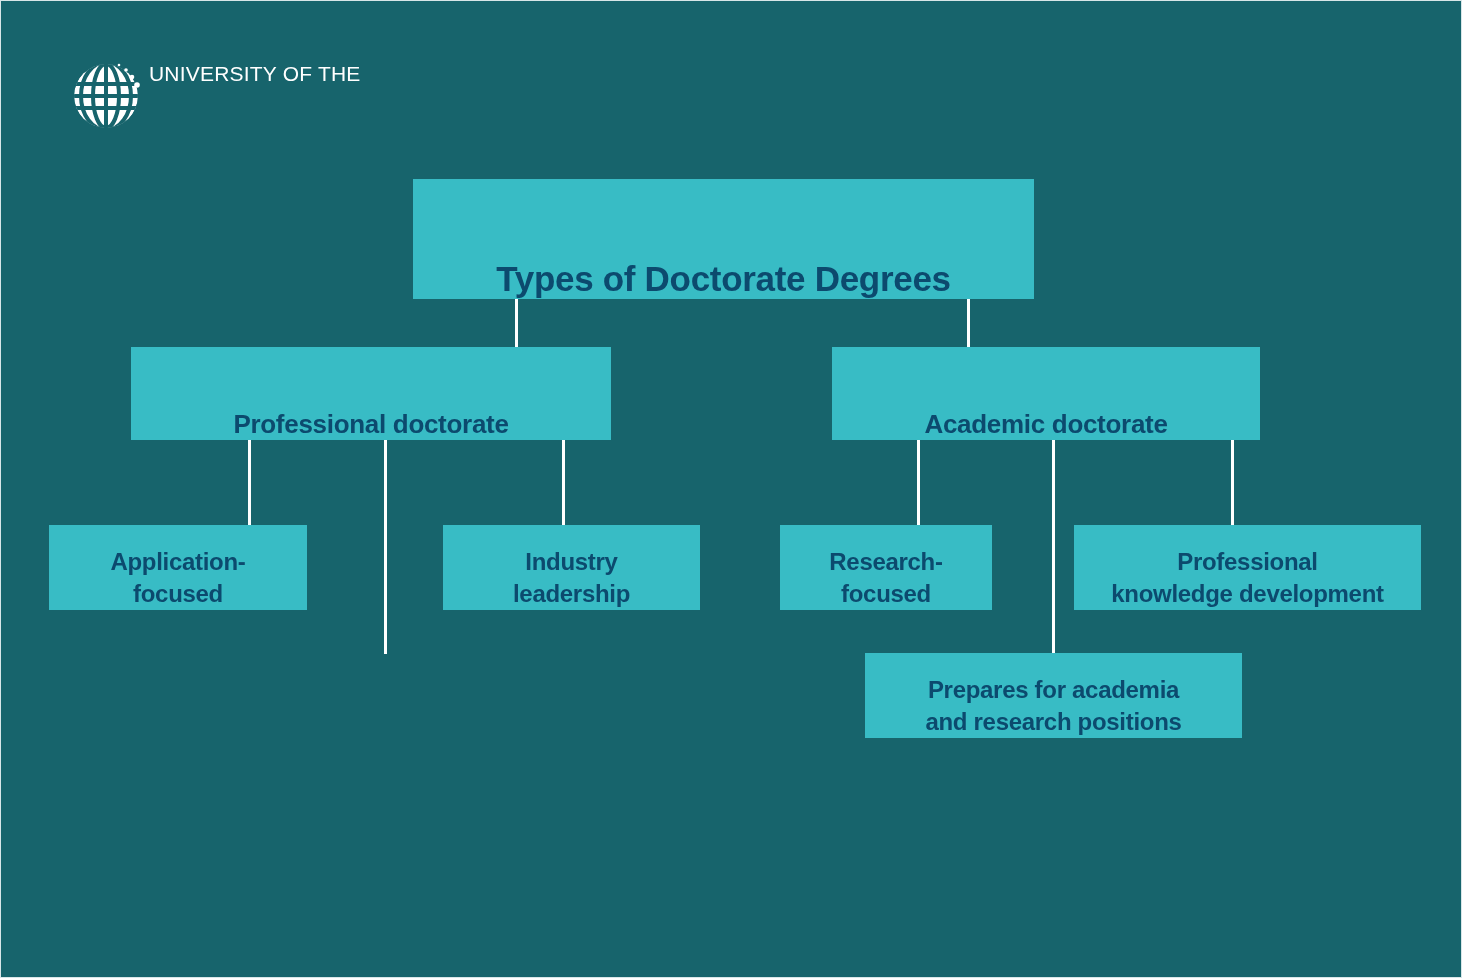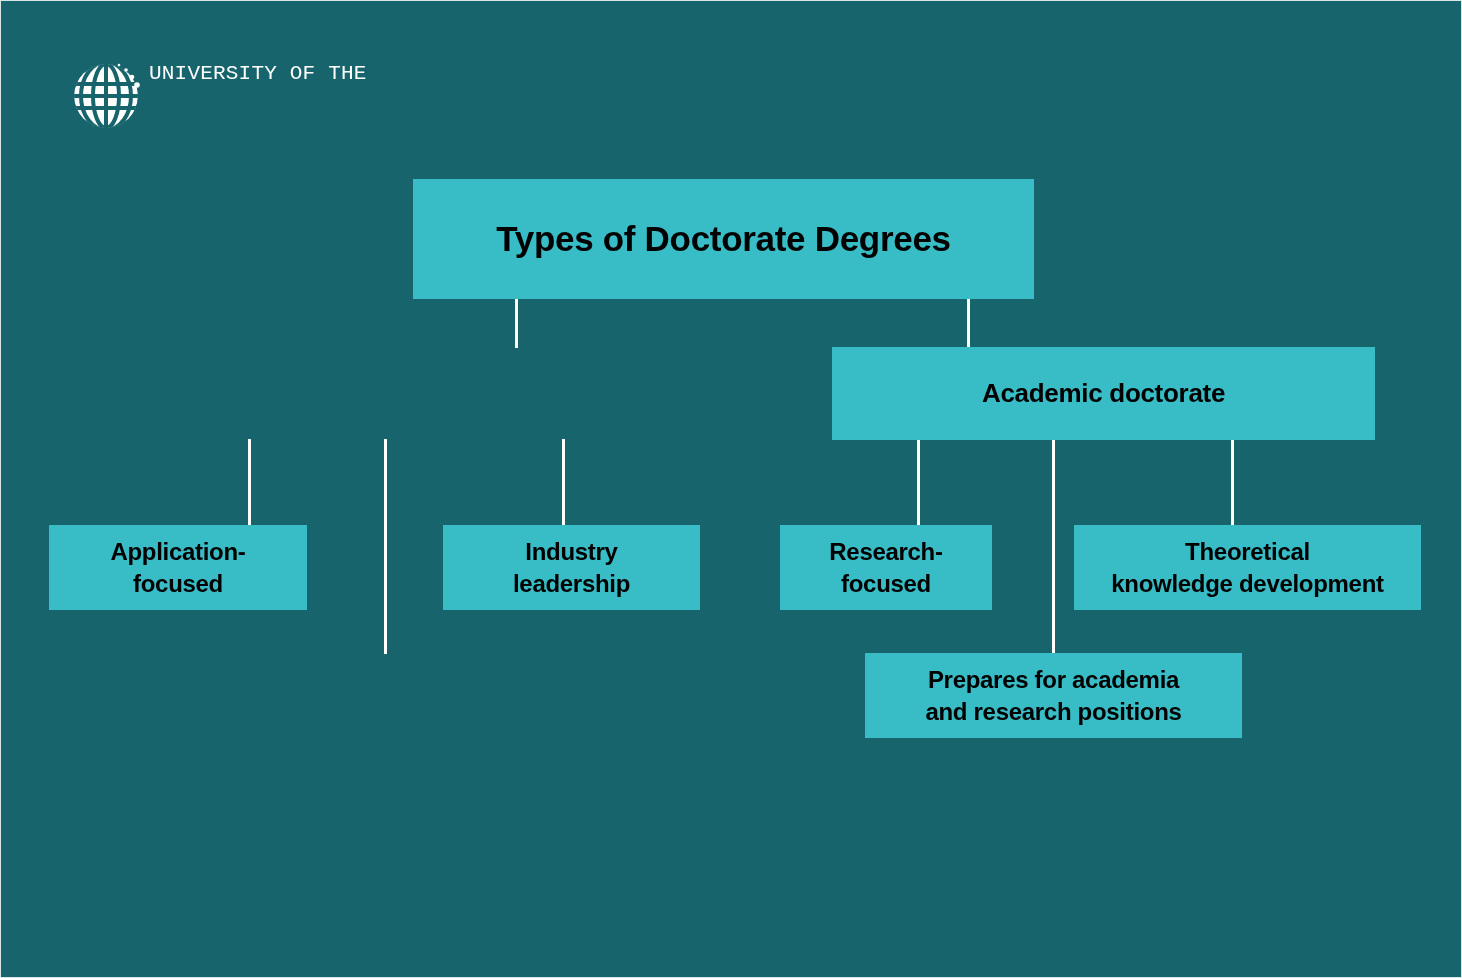--- a/index.html
+++ b/index.html
@@ -1,25 +1,25 @@
 <!DOCTYPE html>
 <html><head>
 <meta charset="utf-8">
 <style>
   html, body { margin: 0; padding: 0; }
   body { width: 1462px; height: 978px; background: #d8e6e8; position: relative; overflow: hidden; font-family: "Liberation Sans", sans-serif; }
   .canvas { position: absolute; left: 1px; top: 1px; width: 1460px; height: 976px; background: #17646C; }
-  .box { position: absolute; background: #38BCC5; color: #000000; display: flex; align-items: center; justify-content: center; text-align: center; font-weight: bold; box-sizing: border-box; }
+  .box { position: absolute; background: #38BCC5; color: #0c4a6e; display: flex; align-items: flex-end; justify-content: center; text-align: center; font-weight: bold; box-sizing: border-box; }
   .box span { white-space: pre-line; }
   .title-box { font-size: 35px; letter-spacing: -0.3px; }
   .l1 { font-size: 26px; letter-spacing: -0.3px; }
   .l2 { font-size: 24px; line-height: 32px; letter-spacing: -0.3px; }
   .line { position: absolute; width: 3px; background: #FFFFFF; }
   .logo { position: absolute; left: 73px; top: 60px; width: 330px; height: 70px; }
-  .logo-top { position: absolute; left: 75px; top: 1px; color: #fff; font-family: Liberation Mono, monospace; font-size: 21px; letter-spacing: 0.2px; white-space: nowrap; }
+  .logo-top { position: absolute; left: 75px; top: 1px; color: #fff; font-family: Liberation Sans, sans-serif; font-size: 21px; letter-spacing: 0.2px; white-space: nowrap; }
   .logo-main { position: absolute; left: 73px; top: 16px; color: #fff; font-family: "Liberation Serif", serif; font-size: 52px; line-height: 52px; letter-spacing: -1px; white-space: nowrap; }
 </style>
 </head>
 <body>
 
 <div class="canvas">
 
   <div class="logo">
     <svg width="70" height="70" viewBox="0 0 70 70" style="position:absolute;left:0;top:0">
       <defs>
@@ -54,21 +54,24 @@
   <div class="line" style="left:561px;top:438px;height:87px"></div>
 
   <div class="line" style="left:916px;top:438px;height:87px"></div>
   <div class="line" style="left:1051px;top:438px;height:215px"></div>
   <div class="line" style="left:1230px;top:438px;height:87px"></div>
 
   <div class="box title-box" style="left:412px;top:178px;width:621px;height:120px">
     <span>Types of Doctorate Degrees</span>
   </div>
 
-  <div class="box l1" style="left:831px;top:346px;width:543px;height:93px">
+  <div class="box l1" style="left:130px;top:346px;width:480px;height:93px">
+    <span>Professional doctorate</span>
+  </div>
+  <div class="box l1" style="left:831px;top:346px;width:428px;height:93px">
     <span>Academic doctorate</span>
   </div>
 
   <div class="box l2" style="left:48px;top:524px;width:258px;height:85px">
     <span>Application-
 focused</span>
   </div>
   <div class="box l2" style="left:442px;top:524px;width:257px;height:85px">
     <span>Industry
 leadership</span>
@@ -76,16 +79,16 @@
 
   <div class="box l2" style="left:779px;top:524px;width:212px;height:85px">
     <span>Research-
 focused</span>
   </div>
   <div class="box l2" style="left:864px;top:652px;width:377px;height:85px">
     <span>Prepares for academia
 and research positions</span>
   </div>
   <div class="box l2" style="left:1073px;top:524px;width:347px;height:85px">
-    <span>Theoretical
+    <span>Professional
 knowledge development</span>
   </div>
 </div>
 
 </body></html>

